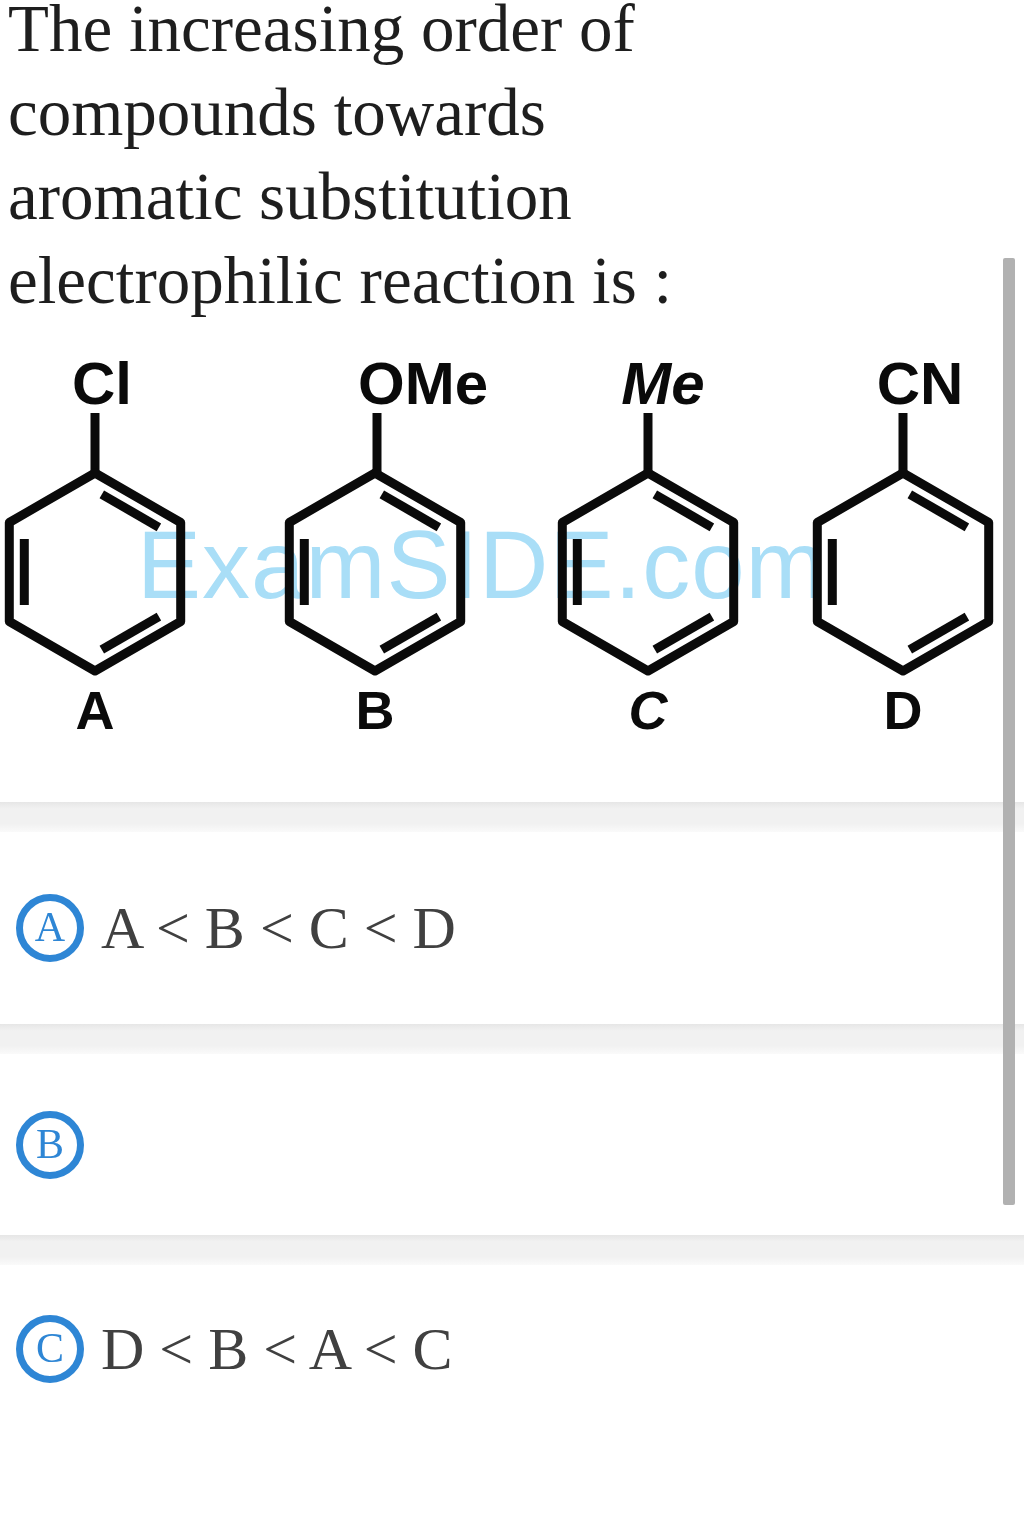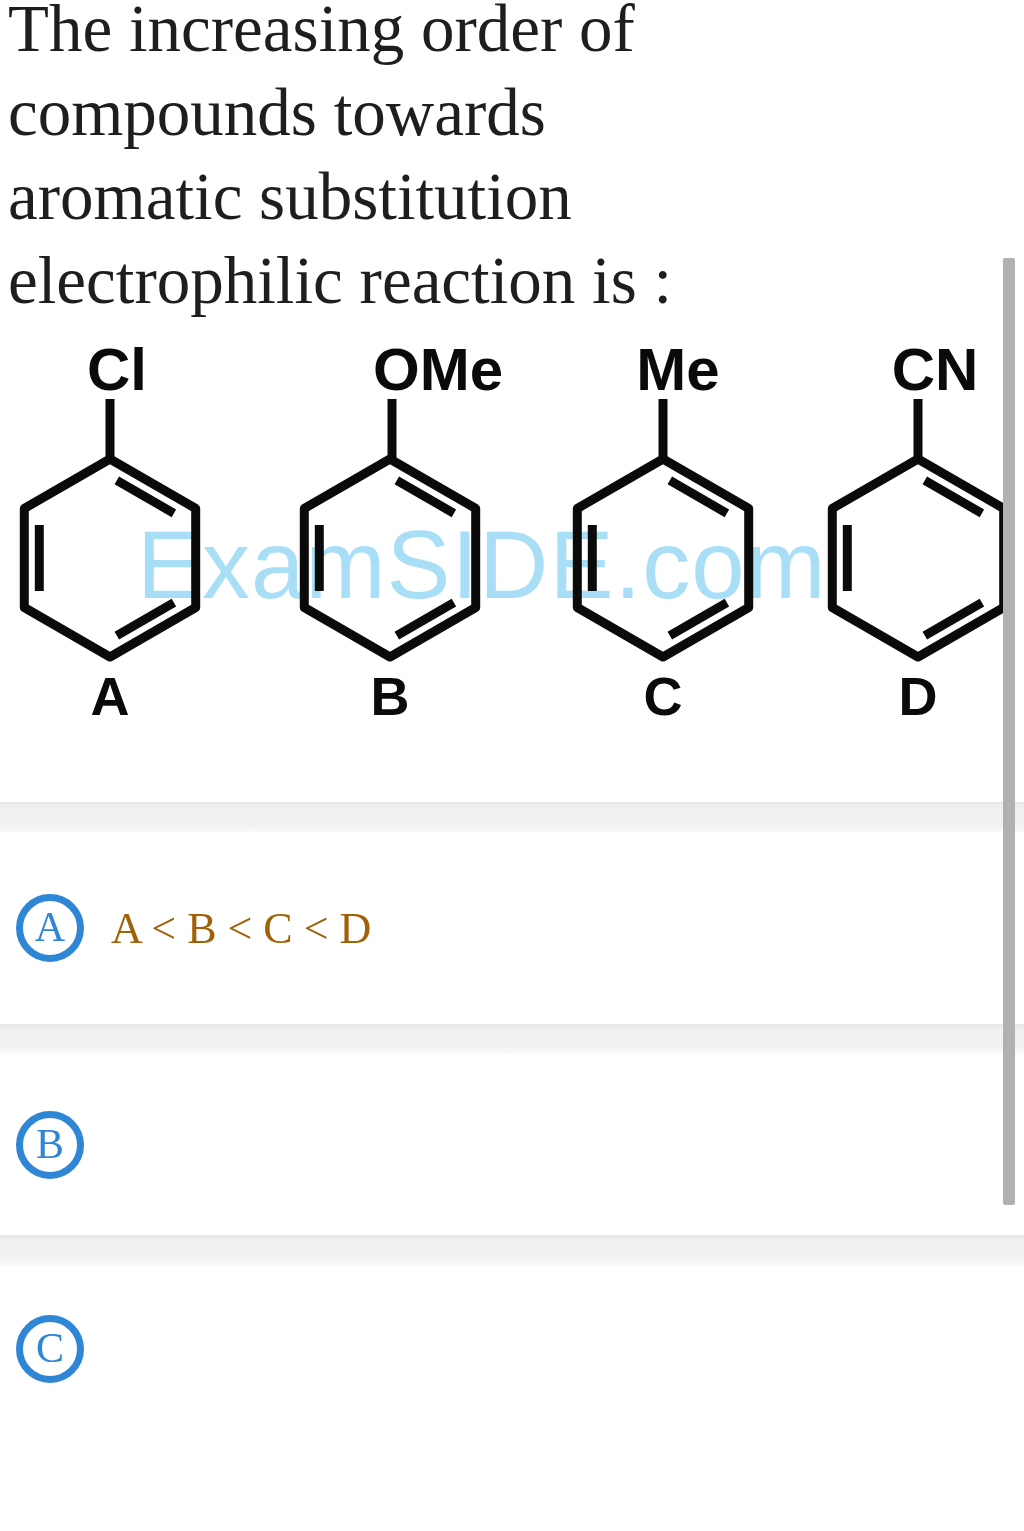--- a/index.html
+++ b/index.html
@@ -38,31 +38,30 @@
     top: 178px;
     font-family: Liberation Sans, sans-serif;
     font-size: 96px;
     letter-spacing: 1px;
     color: #a9def7;
     z-index: 0;
     user-select: none;
   }
   .compound {
     position: absolute;
-    top: 0;
+    top: 14px;
     width: 230px;
     height: 400px;
     overflow: visible;
     z-index: 1;
-    padding-left: 15px;
   }
   .compound svg { overflow: visible; display: block; }
   .c-a { left: 0px; }
   .c-b { left: 280px; }
-  .c-c { left: 553px; }
+  .c-c { left: 553px; font-style: italic; }
   .c-d { left: 808px; }
   .ring, .bond, .dbond {
     stroke: #0a0a0a;
     stroke-width: 9;
     fill: none;
   }
   .ring { stroke-linejoin: round; }
   .sub-label {
     font-family: "Liberation Sans", sans-serif;
     font-weight: bold;
@@ -106,24 +105,24 @@
     flex: 0 0 auto;
   }
   .badge-letter {
     font-family: "Liberation Serif", serif;
     font-size: 42px;
     line-height: 1;
     color: #2e86d5;
     transform: translateY(-1px);
   }
   .option-text {
-    margin-left: 27px;
+    margin-left: 17px;
     font-family: "Liberation Serif", serif;
-    font-size: 44px;
-    color: #a16207;
+    font-size: 60px;
+    color: #404040;
     white-space: nowrap;
   }
   
   .scrollbar-thumb {
     position: absolute;
     left: 1003px;
     top: 258px;
     width: 12px;
     height: 947px;
     background: #b1b1b1;
@@ -209,15 +208,16 @@
     <span class="badge-letter">B</span>
   </div>
 </div>
 
 <div class="divider"></div>
 
 <div class="option-row row-c">
   <div class="badge">
     <span class="badge-letter">C</span>
   </div>
+  <span class="option-text">D &lt; B &lt; A &lt; C</span>
 </div>
 
 <div class="scrollbar-thumb"></div>
 
 </body></html>

